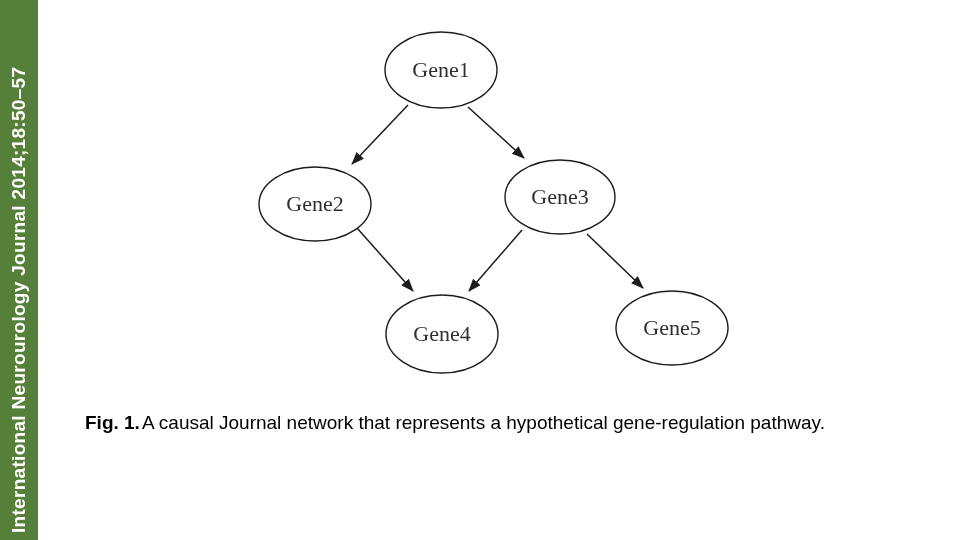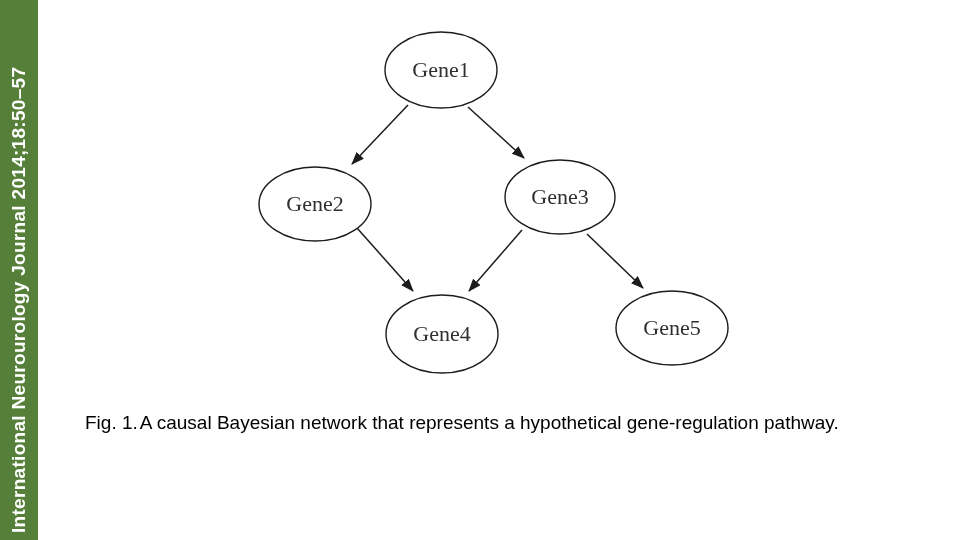--- a/index.html
+++ b/index.html
@@ -71,21 +71,21 @@
   
   .caption {
     position: absolute;
     left: 85px;
     top: 412px;
     font-size: 19px;
     color: #000000;
     white-space: nowrap;
   }
   .caption-label {
-    font-weight: normal;
+    font-weight: bold;
     margin-right: 2px;
     margin-top: 32px;
   }
 </style>
 </head>
 <body>
 
 <div class="slide">
 
   <div class="journal-bar">
@@ -125,16 +125,16 @@
         <text class="node-label" x="442" y="341">Gene4</text>
       </g>
       <g>
         <ellipse class="node-ellipse" cx="672" cy="328" rx="56" ry="37"></ellipse>
         <text class="node-label" x="672" y="335">Gene5</text>
       </g>
     </g>
   </svg>
 
   <div class="caption">
-    <span class="caption-label">Fig. 1.</span><span>A causal Bayesian network that represents a hypothetical gene-regulation pathway.</span>
+    <span class="caption-label">Fig. 1.</span><span>A causal Journal network that represents a hypothetical gene-regulation pathway.</span>
   </div>
 
 </div>
 
 </body></html>

